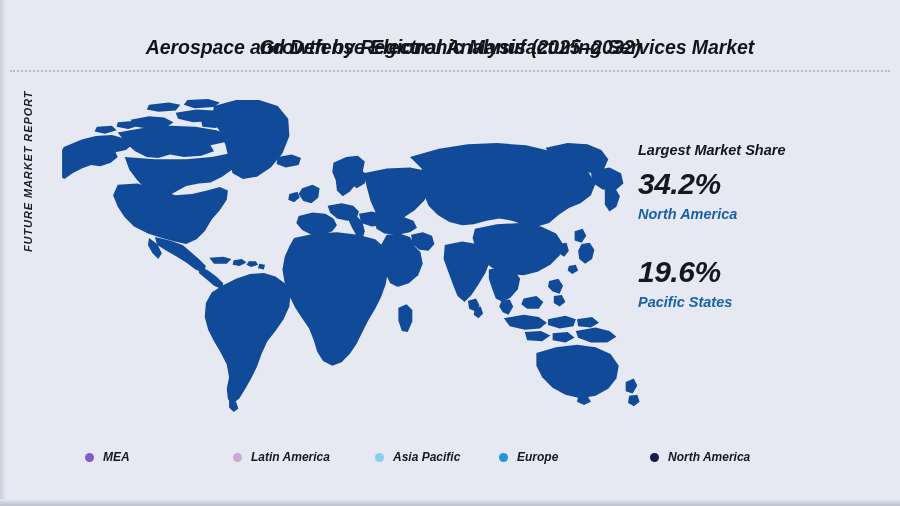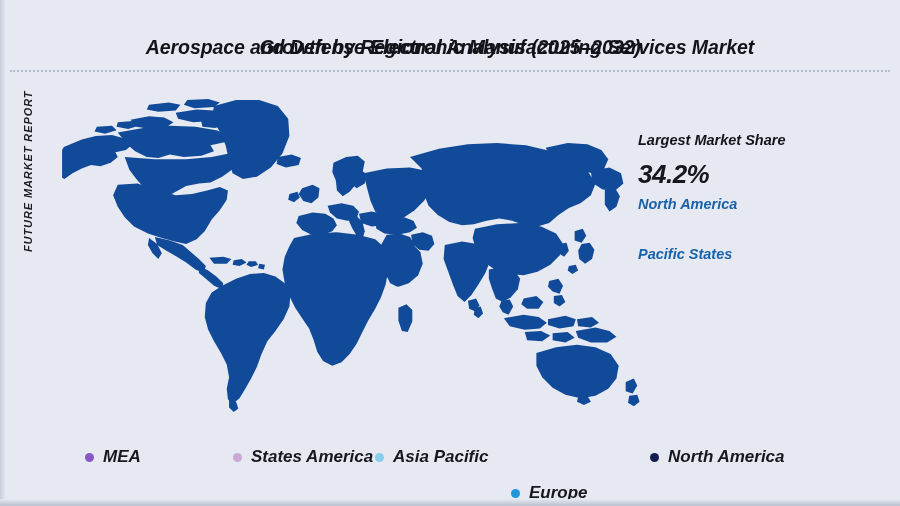--- a/index.html
+++ b/index.html
@@ -105,33 +105,33 @@
   .map-wrap svg {
     display: block;
     width: 100%;
     height: 100%;
   }
 
   
   .stats {
     position: absolute;
     left: 638px;
-    top: 130px;
+    top: 140px;
     width: 250px;
   }
   .stat-block { margin-bottom: 30px; }
   .stat-label {
     font-size: 14.5px;
     font-weight: bold;
     color: #13161c;
     line-height: 20px;
     margin-bottom: 6px;
   }
   .stat-value {
-    font-size: 26px;
+    font-size: 30px;
     font-weight: bold;
     color: #15181e;
     line-height: 36px;
     letter-spacing: -0.5px;
   }
   .stat-sub {
     font-size: 14.5px;
     font-weight: bold;
     color: #1961a8;
     line-height: 20px;
@@ -155,21 +155,21 @@
     white-space: nowrap;
   }
   .legend-dot {
     width: 9px;
     height: 9px;
     border-radius: 50%;
     margin-right: 9px;
     flex: 0 0 auto;
   }
   .legend-text {
-    font-size: 17px;
+    font-size: 12px;
     font-weight: bold;
     color: #15181e;
   }
 </style>
 </head>
 <body>
 
 <div id="infographic">
 
   <div class="title-band">
@@ -288,43 +288,44 @@
 
   <div class="stats">
 
     <div class="stat-block">
       <div class="stat-label">Largest Market Share</div>
       <div class="stat-value">34.2%</div>
       <div class="stat-sub">North America</div>
     </div>
 
     <div class="stat-block">
+      <div class="stat-value">19.6%</div>
       <div class="stat-sub">Pacific States</div>
     </div>
 
   </div>
 
   <div class="legend">
 
     <div class="legend-item" style="left:0px;">
       <span class="legend-dot" style="background:#8759c4;"></span>
       <span class="legend-text">MEA</span>
     </div>
 
     <div class="legend-item" style="left:148px;">
       <span class="legend-dot" style="background:#cba8d6;"></span>
-      <span class="legend-text">States America</span>
+      <span class="legend-text">Latin America</span>
     </div>
 
     <div class="legend-item" style="left:290px;justify-content:center;">
       <span class="legend-dot" style="background:#87cdee;"></span>
       <span class="legend-text">Asia Pacific</span>
     </div>
 
-    <div class="legend-item" style="left:426px;margin-top:36px;">
+    <div class="legend-item" style="left:414px;">
       <span class="legend-dot" style="background:#2196dd;"></span>
       <span class="legend-text">Europe</span>
     </div>
 
     <div class="legend-item" style="left:565px;">
       <span class="legend-dot" style="background:#151c52;"></span>
       <span class="legend-text">North America</span>
     </div>
 
   </div>

